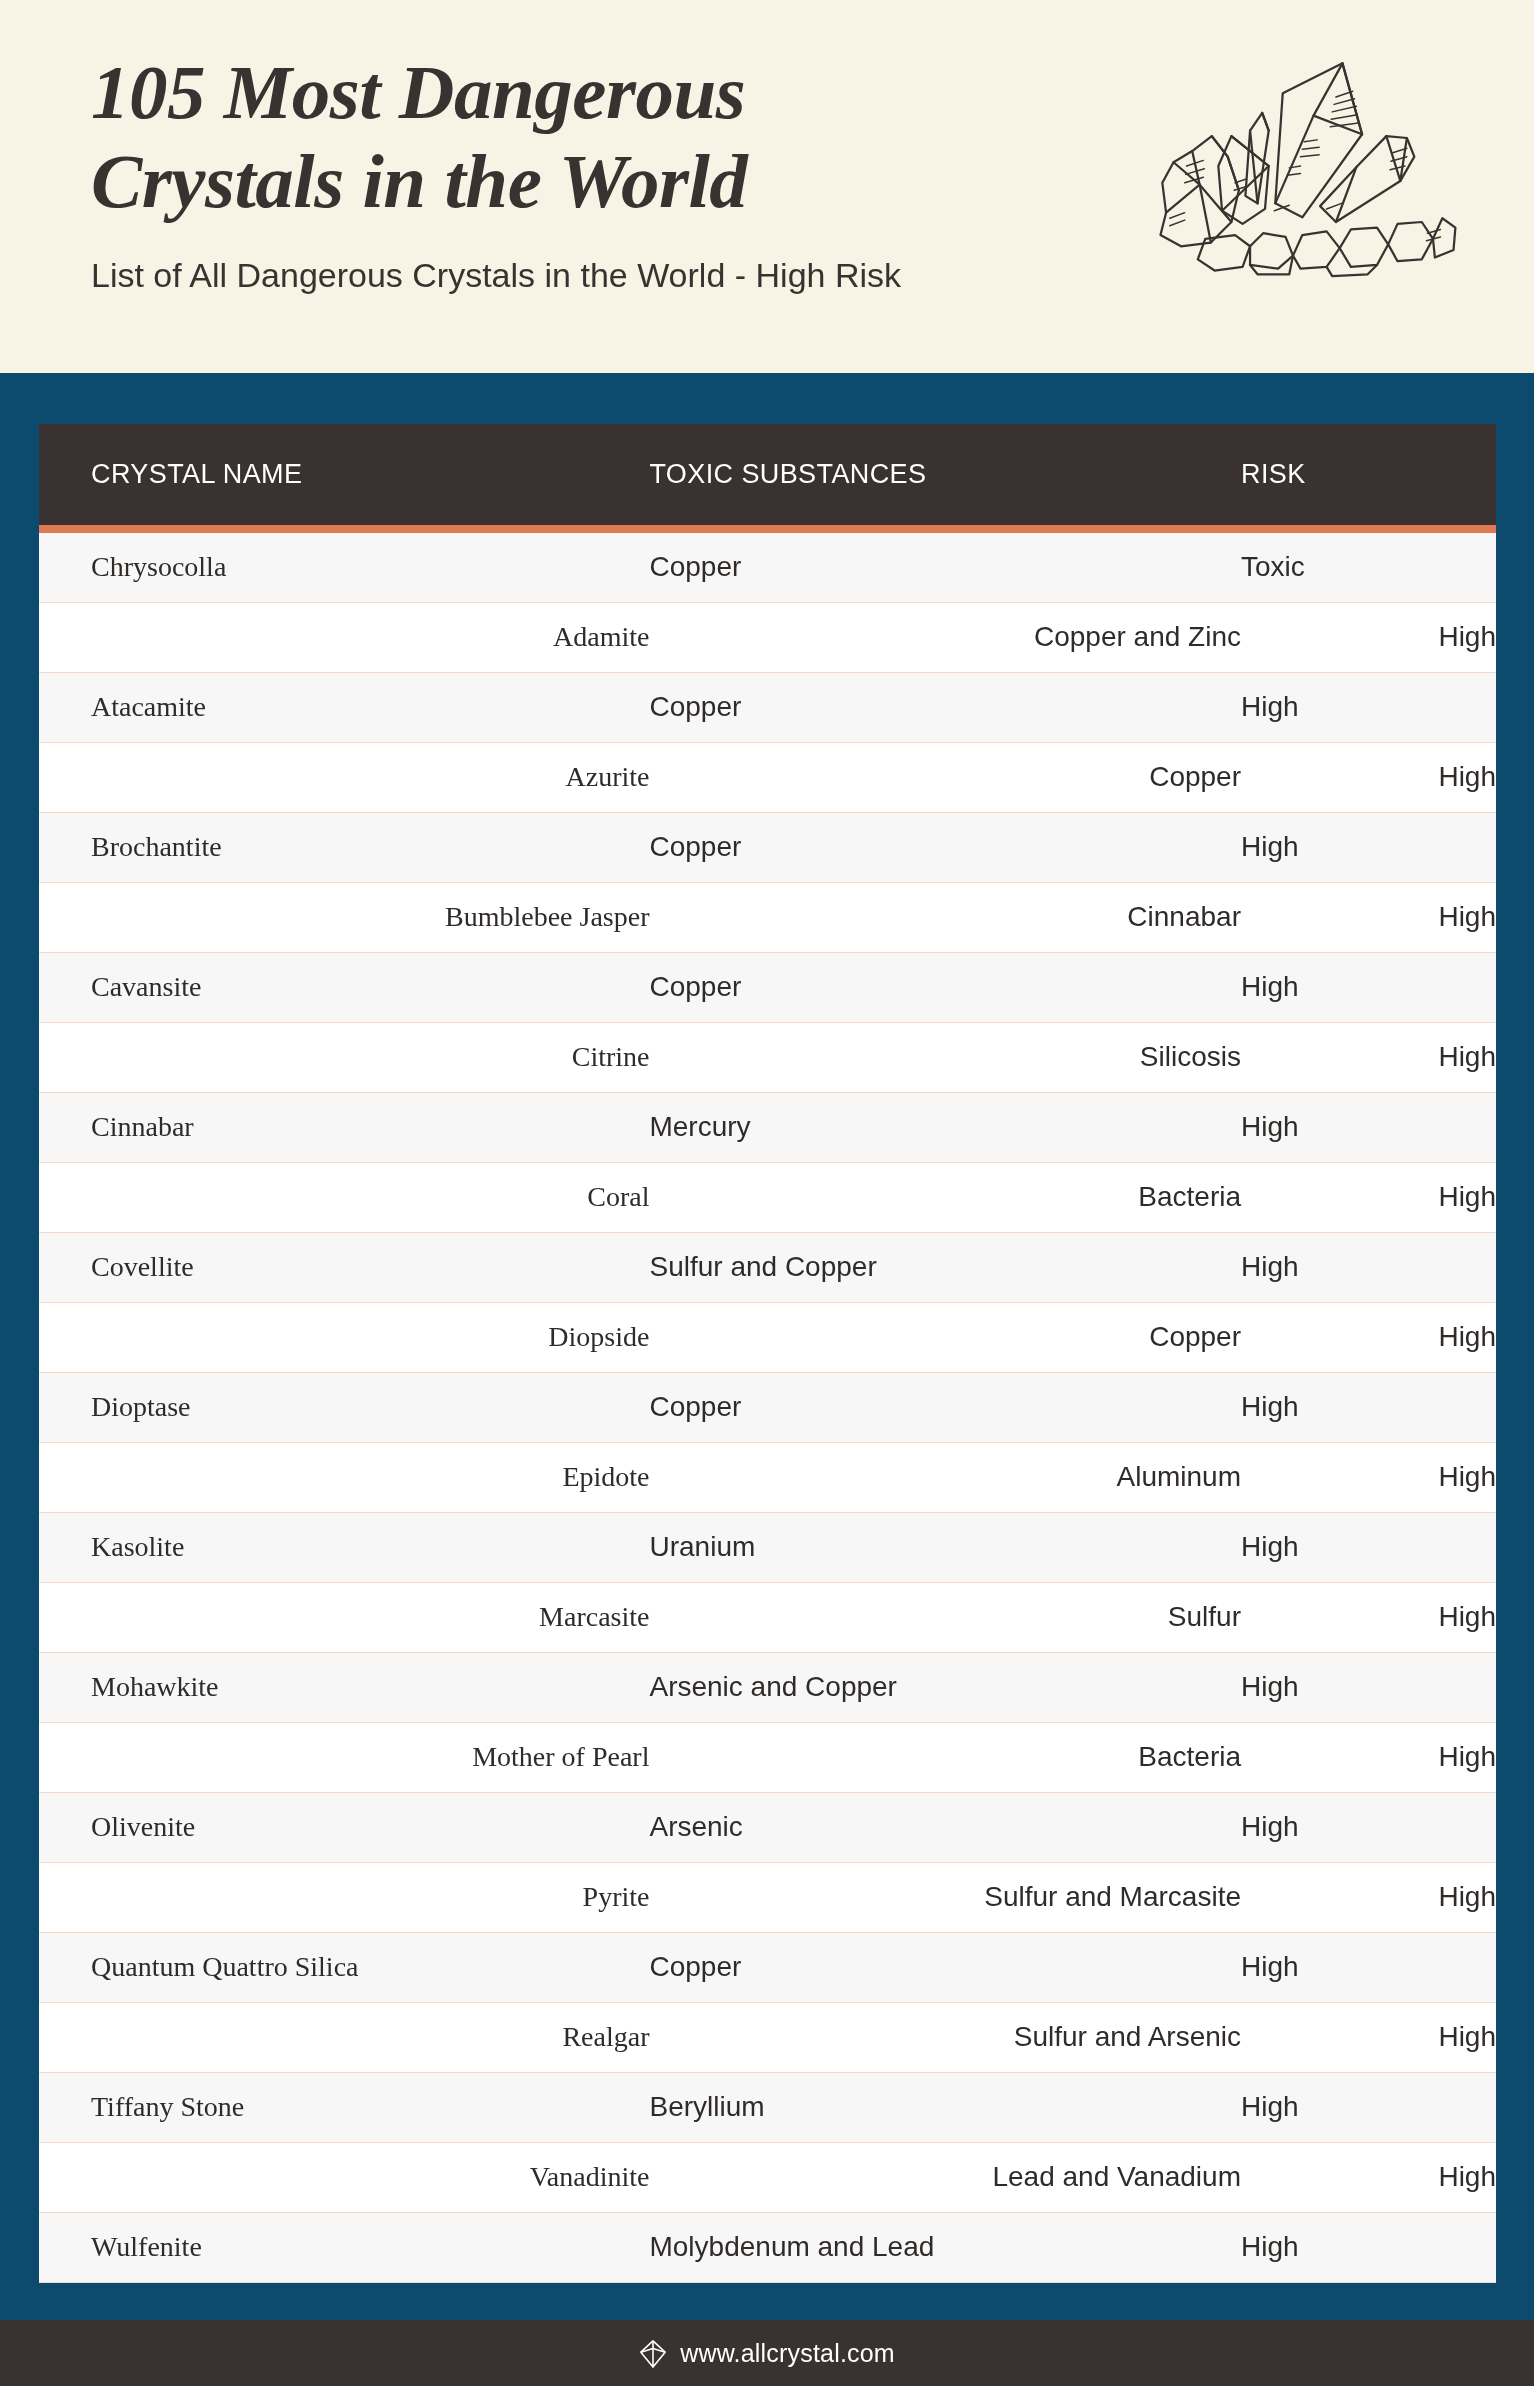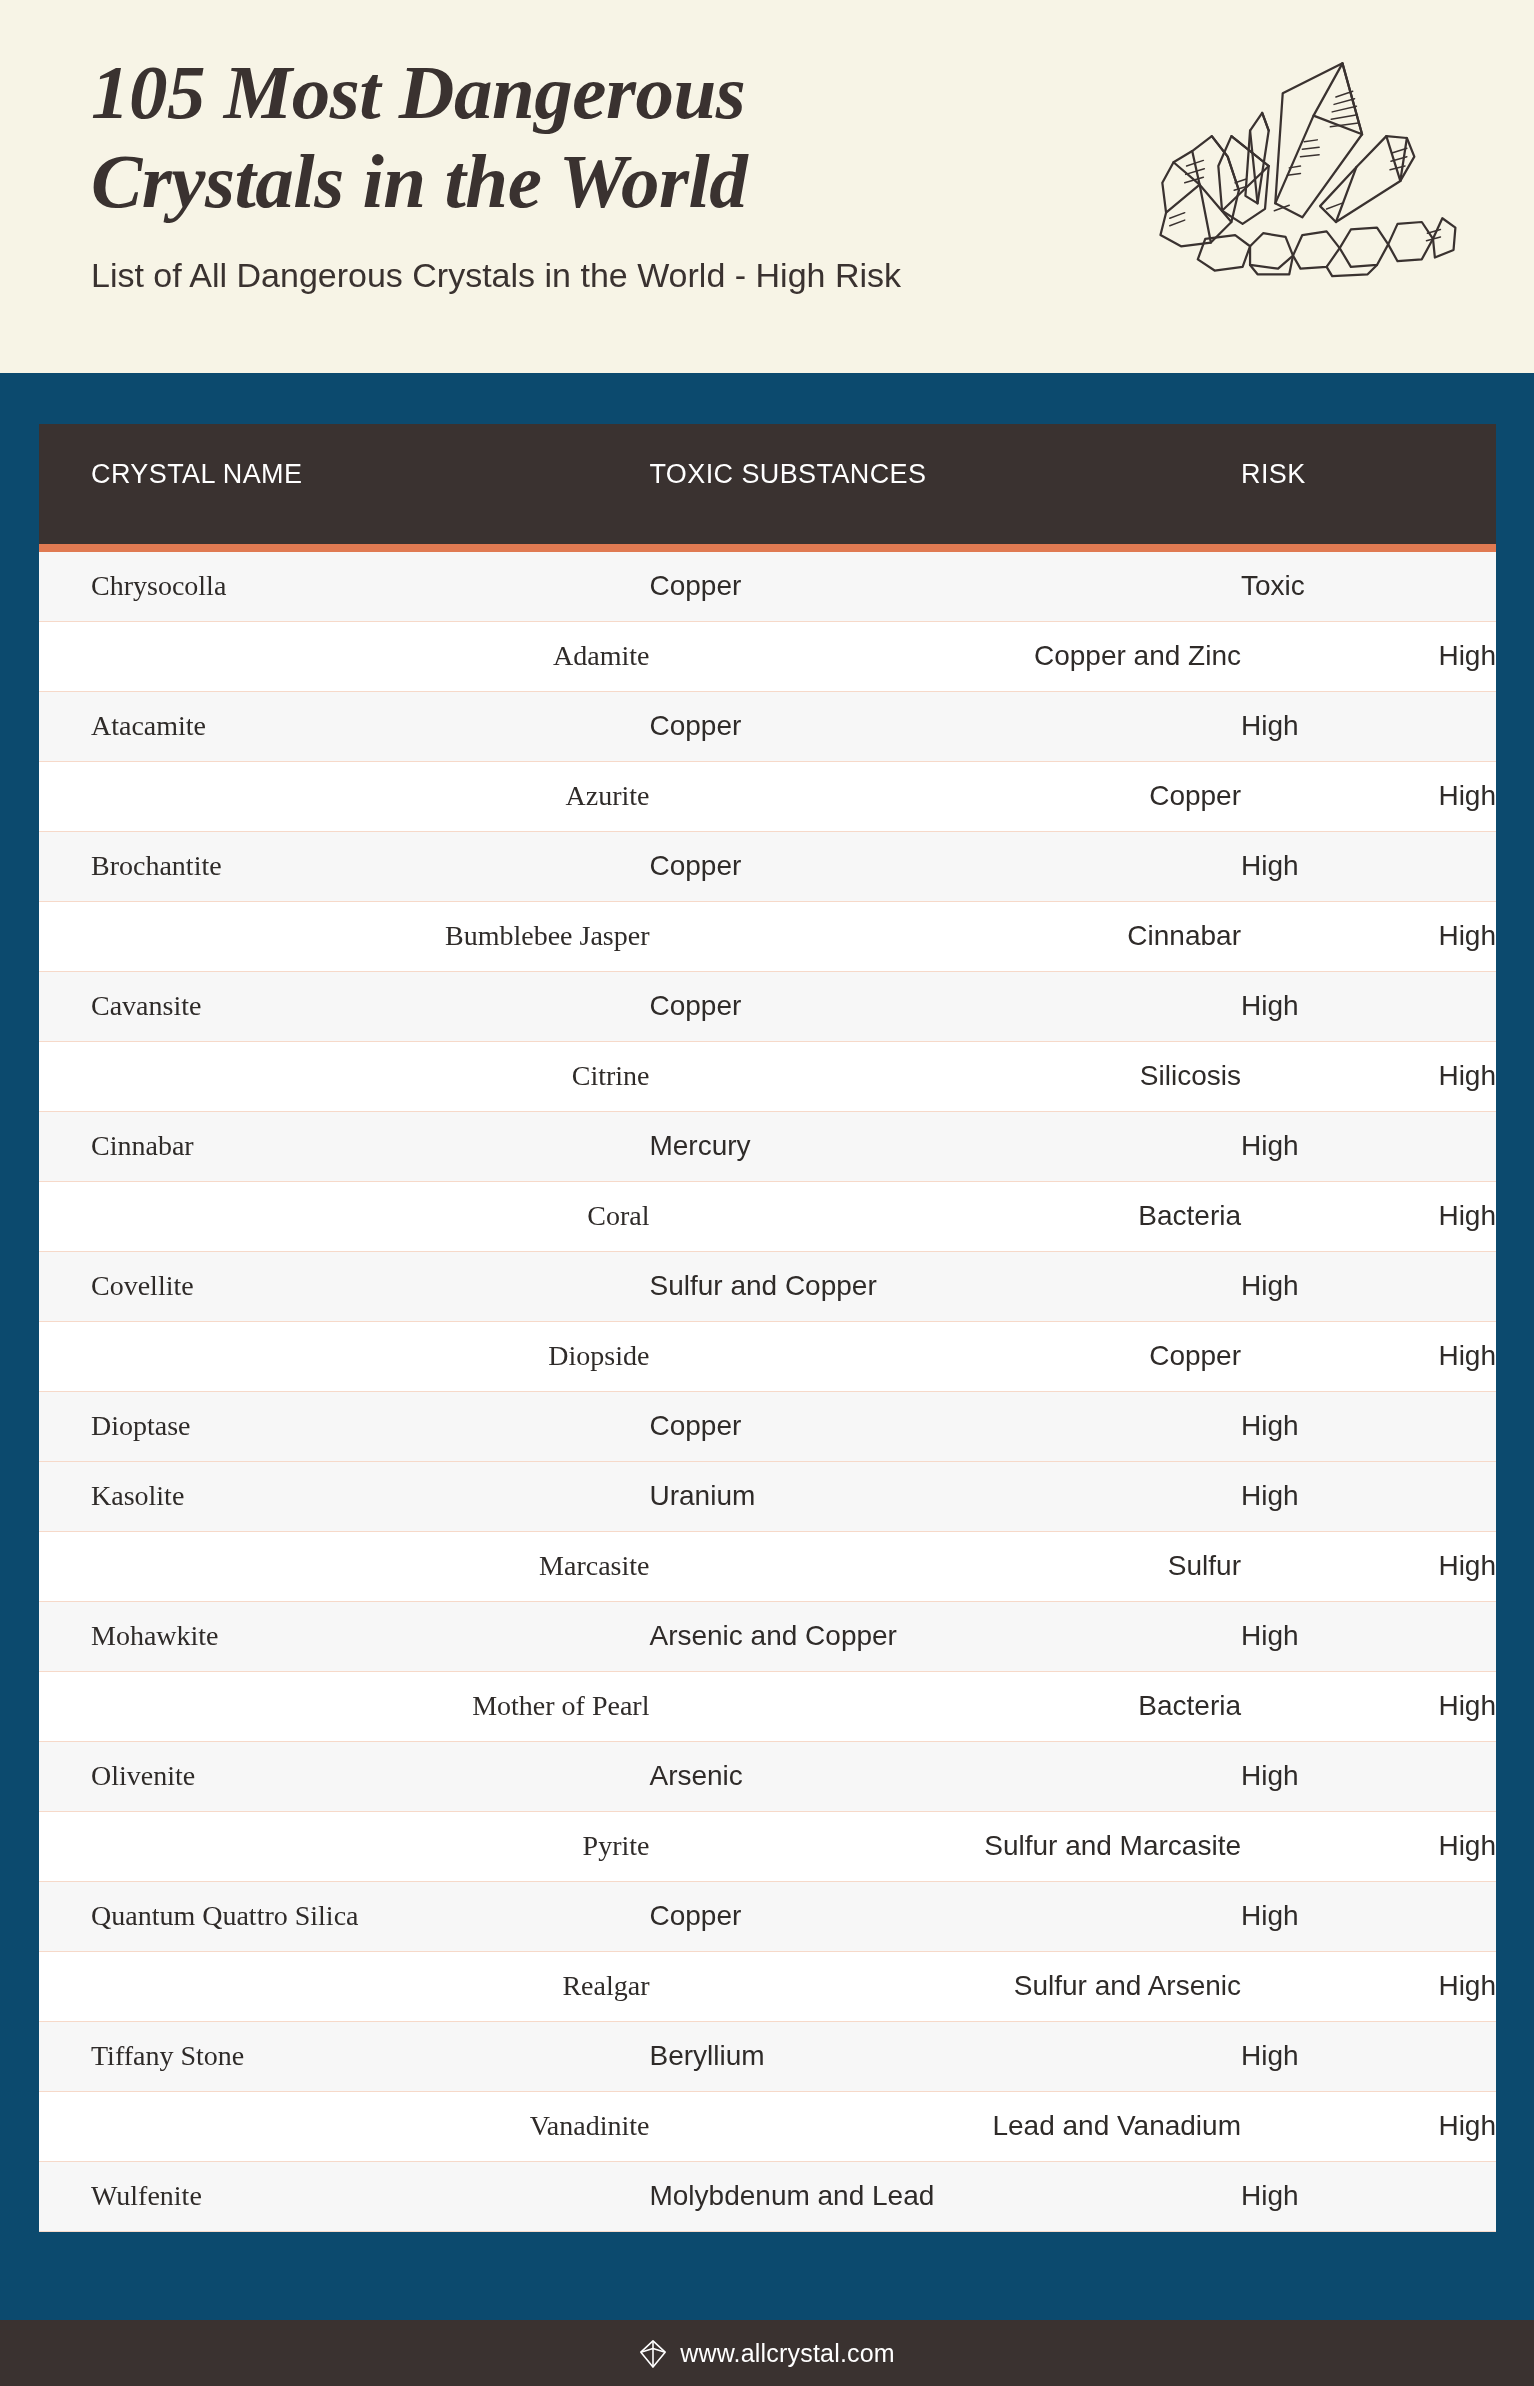--- a/index.html
+++ b/index.html
@@ -86,21 +86,21 @@
   .table col.c2 { width: 40.6%; }
   .table col.c3 { width: 17.5%; }
 
   .table thead th {
     background: #3a3230;
     color: #ffffff;
     text-align: left;
     font-size: 27px;
     font-weight: 400;
     letter-spacing: 0.4px;
-    padding: 35px 0 54px 0;
+    padding: 35px 0 35px 0;
     height: 90px;
     vertical-align: middle;
   }
 
   .table thead th:first-child { padding-left: 52px; }
 
   .accent-row td {
     padding: 0;
     height: 7.5px;
     background: #e07a52;
@@ -303,20 +303,25 @@
           <tr class="plain">
             <td>Diopside</td>
             <td>Copper</td>
             <td>High</td>
           </tr>
           <tr class="alt">
             <td>Dioptase</td>
             <td>Copper</td>
             <td>High</td>
           </tr>
+          <tr class="plain">
+            <td>Epidote</td>
+            <td>Aluminum</td>
+            <td>High</td>
+          </tr>
           <tr class="alt">
             <td>Kasolite</td>
             <td>Uranium</td>
             <td>High</td>
           </tr>
           <tr class="plain">
             <td>Marcasite</td>
             <td>Sulfur</td>
             <td>High</td>
           </tr>

